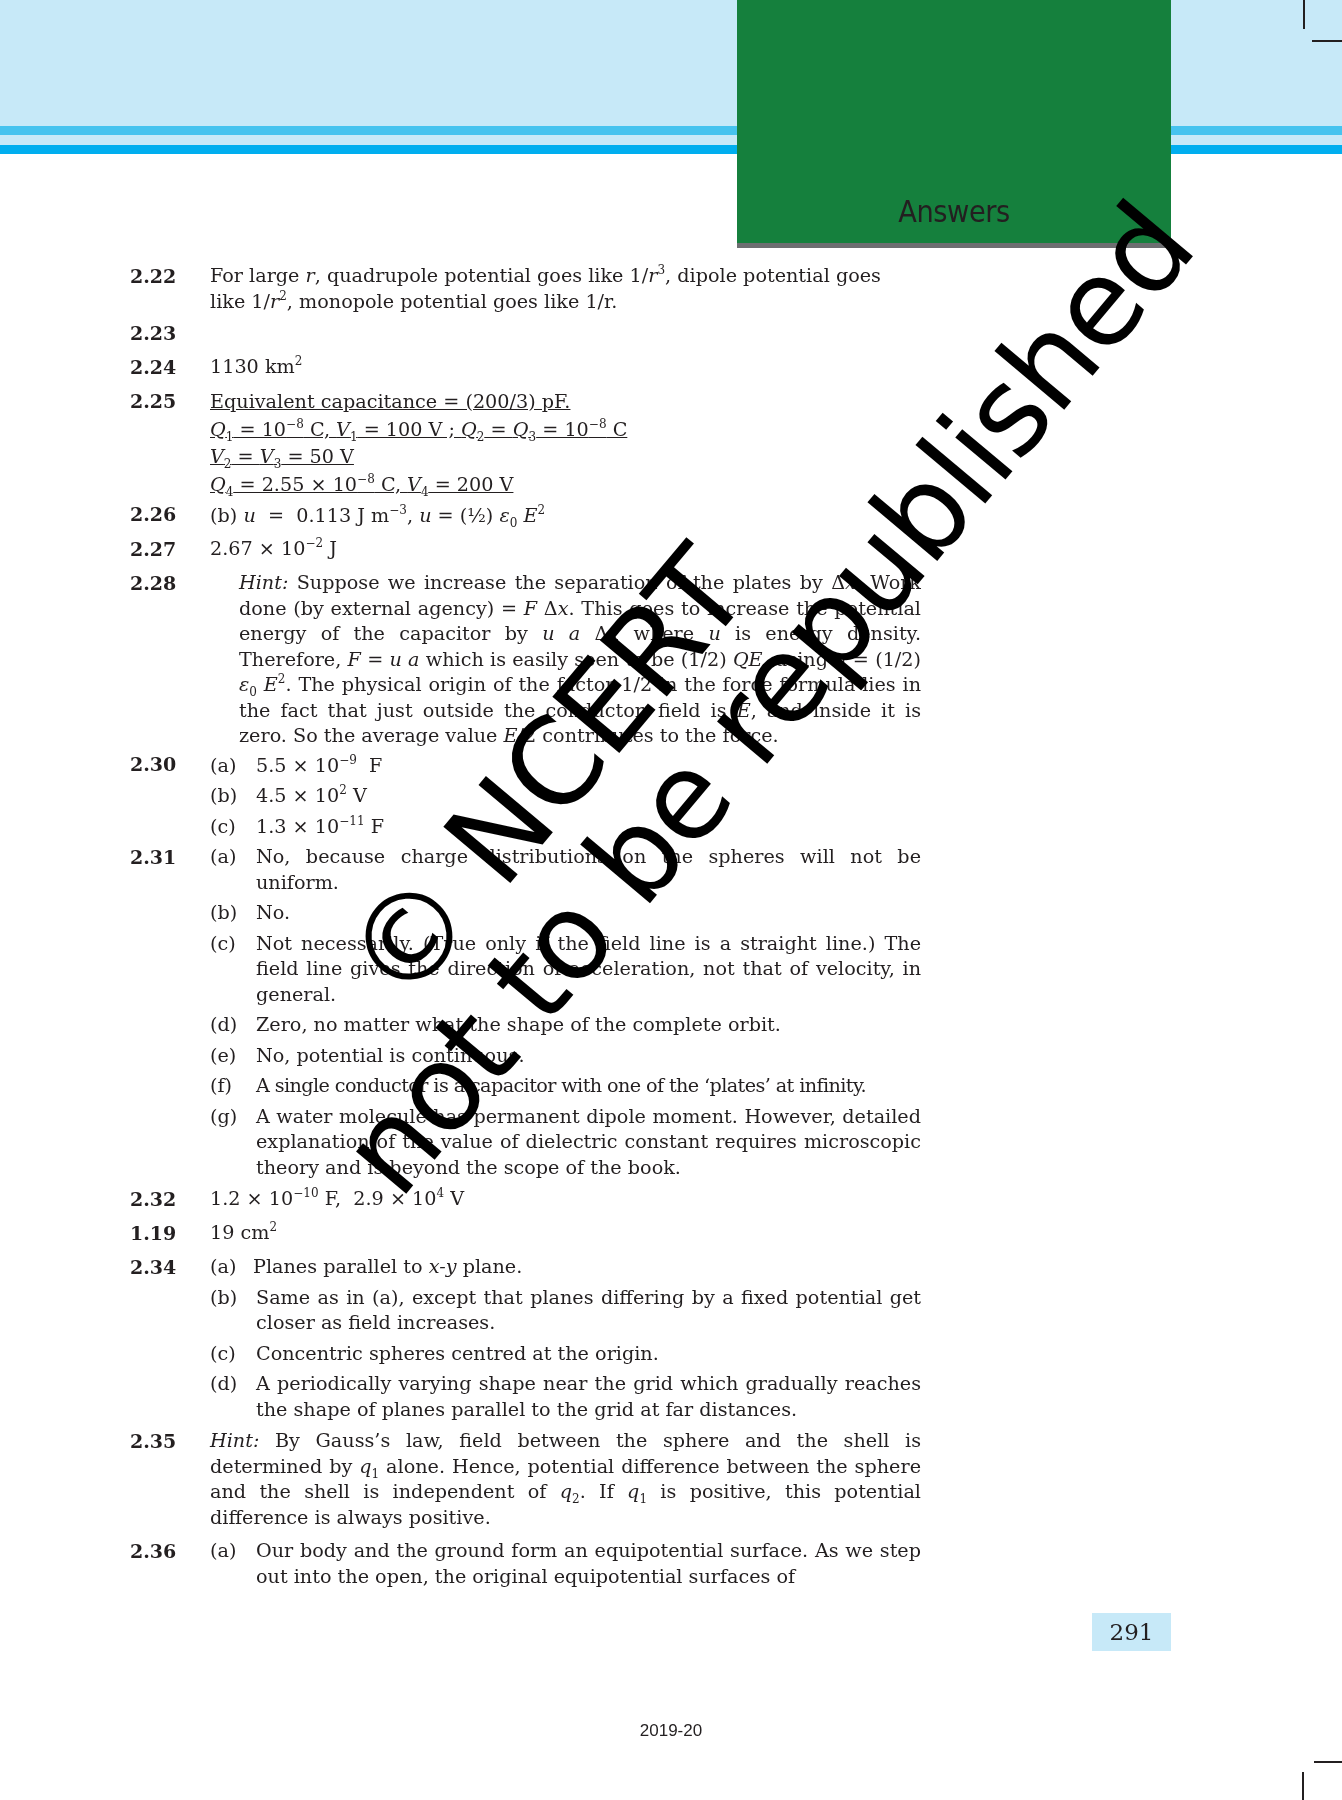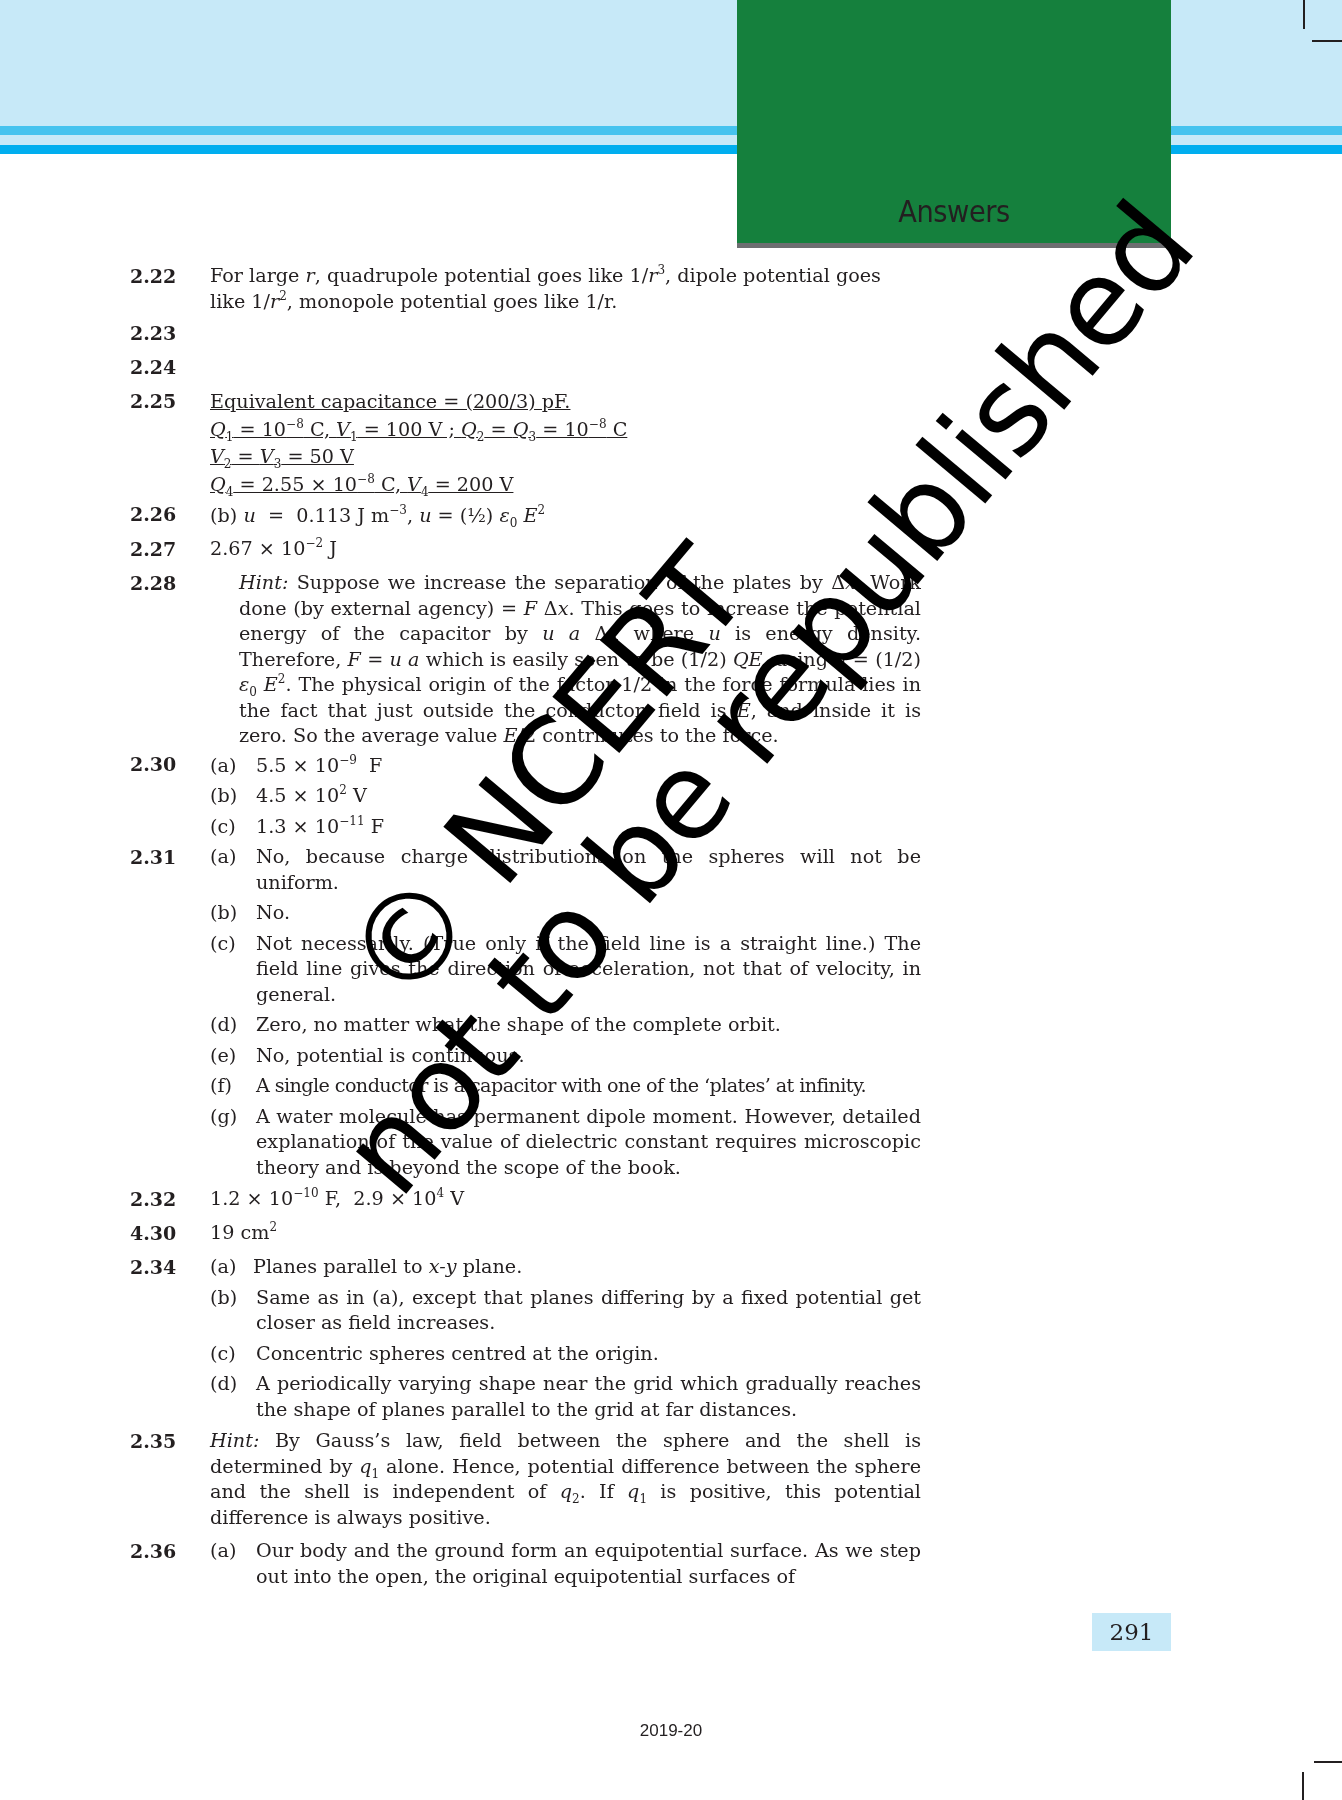--- a/index.html
+++ b/index.html
@@ -77,20 +77,21 @@
       <span class="line"><span>like 1/</span><i>r</i><sup>2</sup><span>, monopole potential goes like 1/r.</span></span>
     </div>
   </div>
 
   <div class="entry" style="margin-bottom:8px;">
     <div class="num">2.23</div>
   </div>
 
   <div class="entry" style="margin-bottom:8px;">
     <div class="num">2.24</div>
+    <div class="body"><span>1130 km</span><sup>2</sup></div>
   </div>
 
   <div class="entry" style="margin-bottom:3px;">
     <div class="num">2.25</div>
     <div class="body" style="line-height:27.5px;text-decoration:underline;">
       <span class="line">Equivalent capacitance = (200/3) pF.</span>
       <span class="line"><i>Q</i><sub>1</sub><span> = 10</span><sup>−8</sup><span> C, </span><i>V</i><sub>1</sub><span> = 100 V ; </span><i>Q</i><sub>2</sub><span> = </span><i>Q</i><sub>3</sub><span> = 10</span><sup>−8</sup><span> C</span></span>
       <span class="line"><i>V</i><sub>2</sub><span> = </span><i>V</i><sub>3</sub><span> = 50 V</span></span>
       <span class="line"><i>Q</i><sub>4</sub><span> = 2.55 × 10</span><sup>−8</sup><span> C, </span><i>V</i><sub>4</sub><span> = 200  V</span></span>
     </div>
@@ -166,21 +167,21 @@
         </div>
     </div>
   </div>
 
   <div class="entry" style="margin-bottom:8px;">
     <div class="num">2.32</div>
     <div class="body"><span>1.2 × 10</span><sup>−10</sup><span style="white-space:pre;"> F,  2.9 × 10</span><sup>4</sup><span> V</span></div>
   </div>
 
   <div class="entry" style="margin-bottom:8px;">
-    <div class="num">4.30</div>
+    <div class="num">1.19</div>
     <div class="body"><span>19 cm</span><sup>2</sup></div>
   </div>
 
   <div class="entry" style="margin-bottom:6px;">
     <div class="num">2.34</div>
     <div class="body">
       <div class="sub" style="margin-bottom:5px;">
           <span class="lbl" style="width:43px;flex-basis:43px;">(a)</span>
           <span class="subtxt"><span>Planes parallel to </span><i>x-y</i><span> plane.</span></span>
         </div>

